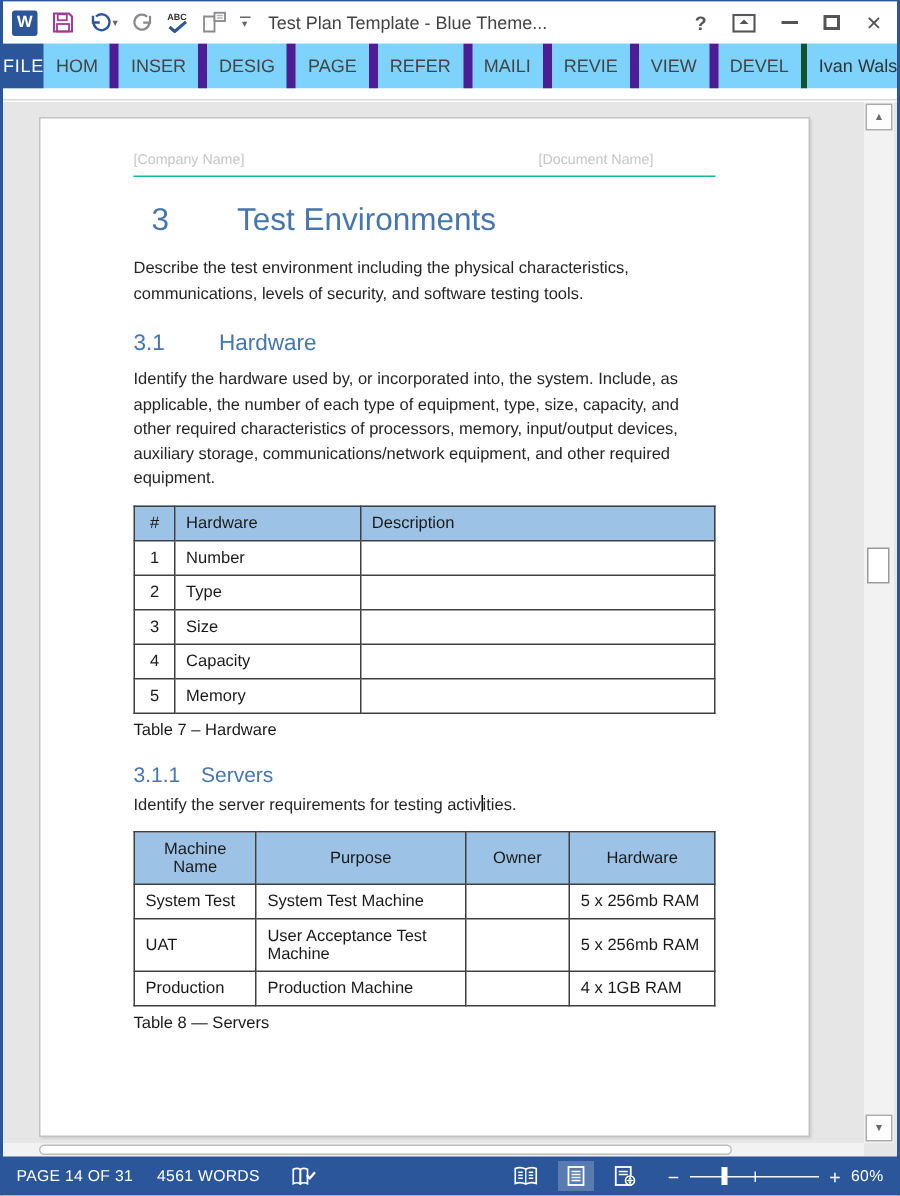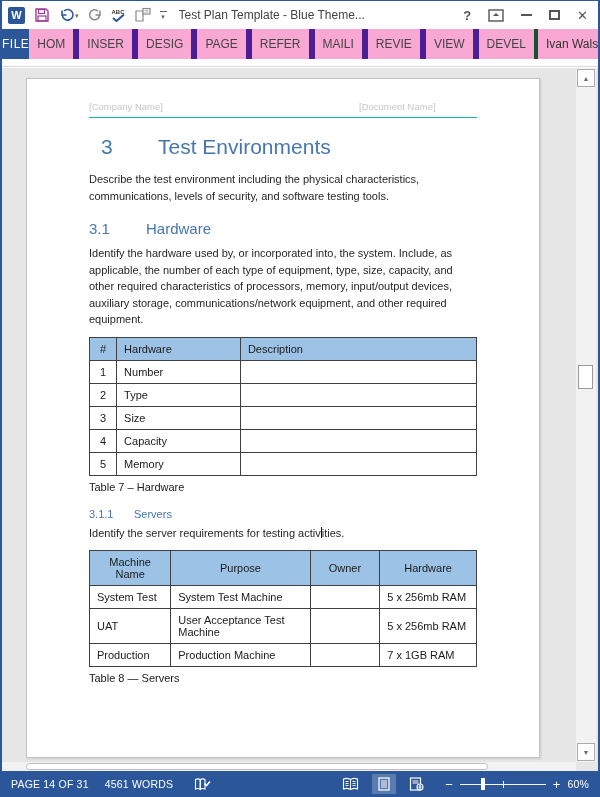--- a/index.html
+++ b/index.html
@@ -25,21 +25,21 @@
   .qat-caret .bar{ width:7px; height:1px; background:#666; margin-bottom:1px; }
   .caret-glyph{ font-size:7px; color:#666; line-height:1; }
   .win-title{ margin-left:12px; font-size:12px; color:#444; white-space:nowrap; overflow:hidden; }
   .win-controls{ margin-left:auto; display:flex; align-items:center; gap:17px; padding-right:4px; }
   .win-controls .ctl{ background:none; border:none; color:#555; font-size:13px; display:flex; align-items:center; justify-content:center; }
   .help-glyph{ font-weight:bold; font-size:13px; color:#555; }
   .min-bar{ width:11px; height:2px; background:#555; }
   .max-box{ width:11px; height:10px; border:2px solid #555; }
 
   
-  .tabrow{ height:30px; display:flex; align-items:stretch; background:#f9a8d4; font-size:12px; overflow:hidden; }
+  .tabrow{ height:30px; display:flex; align-items:stretch; background:#7dd3fc; font-size:12px; overflow:hidden; }
   .file-tab{ width:62px; background:var(--accent); color:#fff; display:flex; align-items:center; justify-content:center; letter-spacing:.5px; }
   .tab{ display:flex; align-items:center; padding:0 8px; color:#444; border-left:6px solid #4c1d95; white-space:nowrap; }
   .tab:first-child{ border-left:none; }
   .user-chip{ display:flex; align-items:center; gap:6px; padding:0 8px; border-left:4px solid #14532d; color:#333; white-space:nowrap; }
   .avatar{ width:20px; height:20px; background:var(--accent); color:#fff; border-radius:2px; font-size:12px; font-weight:bold;
     display:flex; align-items:center; justify-content:center; align-self:center; margin-right:2px; }
   .ribbon-strip{ height:8px; background:#fff; border-bottom:1px solid #D9D9D9; }
 
   
   .workspace{ position:absolute; top:67px; bottom:26px; left:0; right:0; background:var(--workspace); }
@@ -48,21 +48,21 @@
 
   .doc-header{ color:#C6C6C6; font-size:9.5px; }
   .doc-header .row{ display:flex; justify-content:space-between; line-height:15px; }
   .doc-header .right-col{ width:118px; }
   .doc-header{ border-bottom:1px solid #14b8a6; padding-bottom:3px; }
 
   .h1{ color:var(--heading); font-size:21px; margin:17px 0 12px 12px; font-weight:normal; }
   .h1 .num{ display:inline-block; width:57px; }
   .h2{ color:var(--heading); font-size:15px; margin:16px 0 8px 0; font-weight:normal; }
   .h2 .num{ display:inline-block; width:57px; }
-  .h3{ color:var(--heading); font-size:11px; margin:15px 0 5px 0; font-weight:normal; }
+  .h3{ color:var(--heading); font-size:14px; margin:15px 0 5px 0; font-weight:normal; }
   .h3 .num{ display:inline-block; width:45px; }
   .para{ font-size:11px; line-height:16.5px; color:#262626; margin-bottom:9px; }
 
   table.doc-table{ border-collapse:collapse; width:100%; margin-top:3px; table-layout:fixed; }
   table.doc-table th, table.doc-table td{ border:1px solid #404040; font-size:11px; padding:5px 7px; color:#1a1a1a; height:23px; }
   table.doc-table th{ background:var(--tableHeader); font-weight:normal; text-align:left; }
   table.t1 th:nth-child(1){ width:7%; text-align:center; }
   table.t1 th:nth-child(2){ width:32%; }
   table.t1 td:nth-child(1){ text-align:center; }
   table.t2 th{ text-align:center; }
@@ -273,21 +273,21 @@
             <tr>
               <td>UAT</td>
               <td>User Acceptance Test Machine</td>
               <td></td>
               <td>5 x 256mb RAM</td>
             </tr>
             <tr>
               <td>Production</td>
               <td>Production Machine</td>
               <td></td>
-              <td>7 x 1GB RAM</td>
+              <td>4 x 1GB RAM</td>
             </tr>
           </tbody>
         </table>
       <div class="caption">Table 8 — Servers</div>
 
     </div>
 
     <div class="vscroll">
       <div class="scroll-btn up">▲</div>
       <div class="vthumb"></div>

